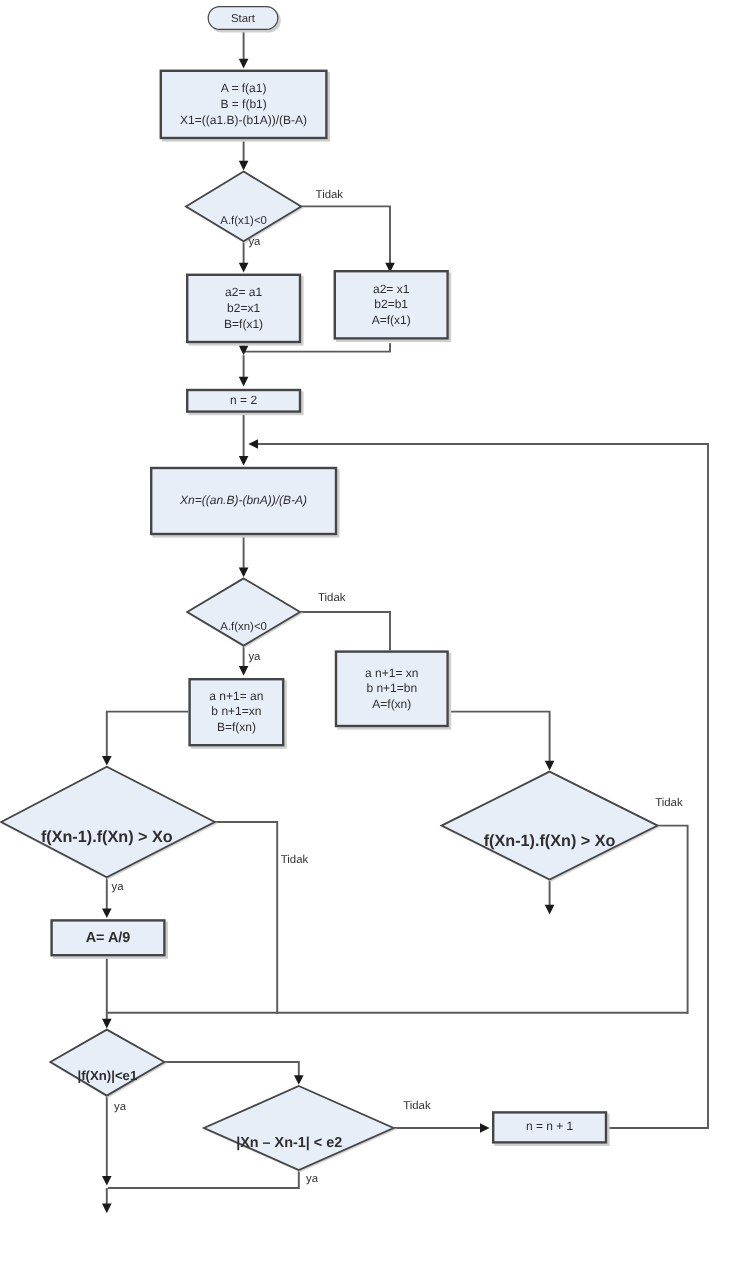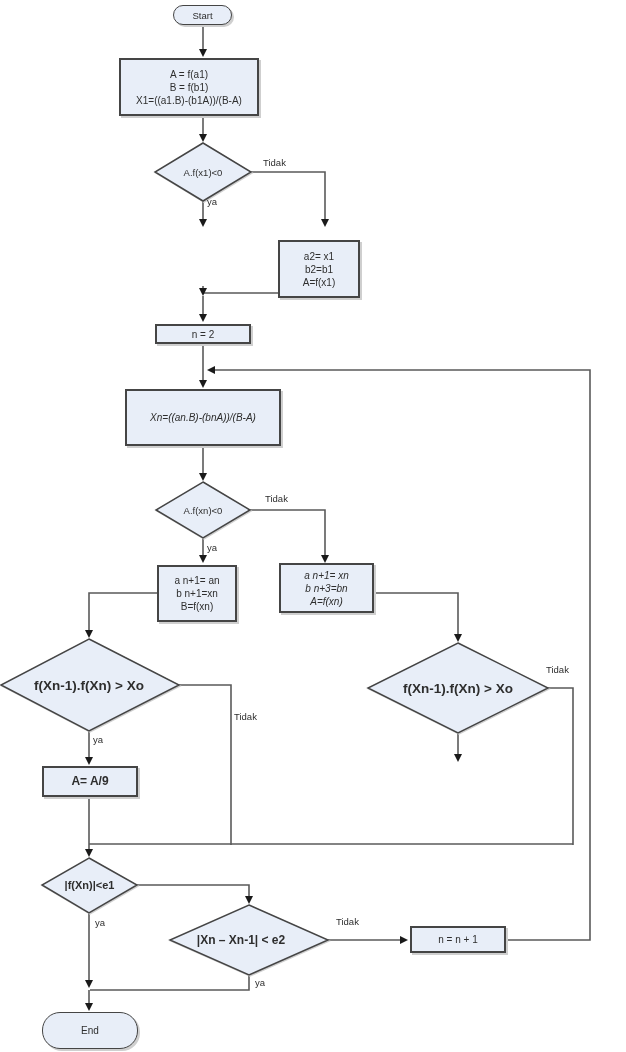--- a/index.html
+++ b/index.html
@@ -14,21 +14,21 @@
     position:absolute; box-sizing:border-box;
     background:#e8eef8; border:2px solid #454545;
     box-shadow:2px 2px 0 #cfcfcf;
     display:flex; flex-direction:column; align-items:center; justify-content:center;
     text-align:center; font-size:10px; line-height:13px;
   }
   .terminal { border-radius:14px; border-width:1.5px; }
   .lbl { position:absolute; font-size:9.5px; white-space:nowrap; }
   .dlabel {
     position:absolute; display:flex; align-items:center; justify-content:center;
-    text-align:right; white-space:nowrap;
+    text-align:right; white-space:nowrap;margin-top:12px;
   }
   .big { font-size:13.5px;font-weight:bold; }
   .b11 { font-size:11px; font-weight:bold; }
   .b12 { font-size:12px; font-weight:bold; }
 </style>
 </head>
 <body>
 
 <div id="stage">
 
@@ -89,65 +89,67 @@
       <polygon points="458,643 548,688 458,733 368,688"></polygon>
       <polygon points="89,858 137,885 89,913 42,885"></polygon>
       <polygon points="249,905 328,940 249,975 170,940"></polygon>
     </g>
   </svg>
 
   <div class="node terminal" style="left:173px;top:5px;width:59px;height:20px;font-size:9.5px;">
     <div>Start</div>
   </div>
 
-  <div class="node" style="left:119px;top:58px;width:140px;height:58px;">
+  <div class="node" style="left:133px;top:58px;width:140px;height:58px;">
     <div>A = f(a1)</div>
     <div>B = f(b1)</div>
     <div>X1=((a1.B)-(b1A))/(B-A)</div>
   </div>
 
+  <div class="node" style="left:155px;top:228px;width:96px;height:58px;">
+    <div>a2= a1</div>
+    <div>b2=x1</div>
+    <div>B=f(x1)</div>
+  </div>
 
-  <div class="node" style="left:278px;top:240px;width:82px;height:58px;">
+  <div class="node" style="left:278px;top:225px;width:96px;height:58px;">
     <div>a2= x1</div>
     <div>b2=b1</div>
     <div>A=f(x1)</div>
   </div>
 
   <div class="node" style="left:155px;top:324px;width:96px;height:20px;">
     <div>n = 2</div>
   </div>
 
   <div class="node" style="left:125px;top:389px;width:156px;height:57px;font-style:italic;">
     <div>Xn=((an.B)-(bnA))/(B-A)</div>
   </div>
 
   <div class="node" style="left:157px;top:565px;width:80px;height:57px;">
     <div>a n+1= an</div>
     <div>b n+1=xn</div>
     <div>B=f(xn)</div>
   </div>
 
-  <div class="node" style="left:279px;top:563px;width:95px;height:50px;font-style:italic;">
+  <div class="node" style="left:279px;top:542px;width:95px;height:64px;">
     <div>a n+1= xn</div>
-    <div>b n+3=bn</div>
+    <div>b n+1=bn</div>
     <div>A=f(xn)</div>
   </div>
 
   <div class="node b12" style="left:42px;top:766px;width:96px;height:31px;">
     <div>A= A/9</div>
   </div>
 
 
   <div class="node" style="left:410px;top:926px;width:96px;height:27px;">
     <div>n = n + 1</div>
   </div>
 
-  <div class="node terminal" style="left:42px;top:1012px;width:96px;height:37px;border-radius:18px;">
-    <div>End</div>
-  </div>
 
   <div class="dlabel" style="left:163px;top:164px;width:80px;height:16px;font-size:9.5px;">A.f(x1)&lt;0</div>
   <div class="dlabel" style="left:163px;top:502px;width:80px;height:16px;font-size:9.5px;">A.f(xn)&lt;0</div>
   <div class="dlabel big" style="left:4px;top:674px;width:170px;height:22px;">f(Xn-1).f(Xn) &gt; Xo</div>
   <div class="dlabel big" style="left:373px;top:677px;width:170px;height:22px;">f(Xn-1).f(Xn) &gt; Xo</div>
   <div class="dlabel b11" style="left:44px;top:877px;width:91px;height:16px;">|f(Xn)|&lt;e1</div>
   <div class="dlabel b12" style="left:175px;top:931px;width:132px;height:18px;">|Xn – Xn-1| &lt; e2</div>
 
   <div class="lbl" style="left:263px;top:157px;">Tidak</div>
   <div class="lbl" style="left:207px;top:196px;">ya</div>

